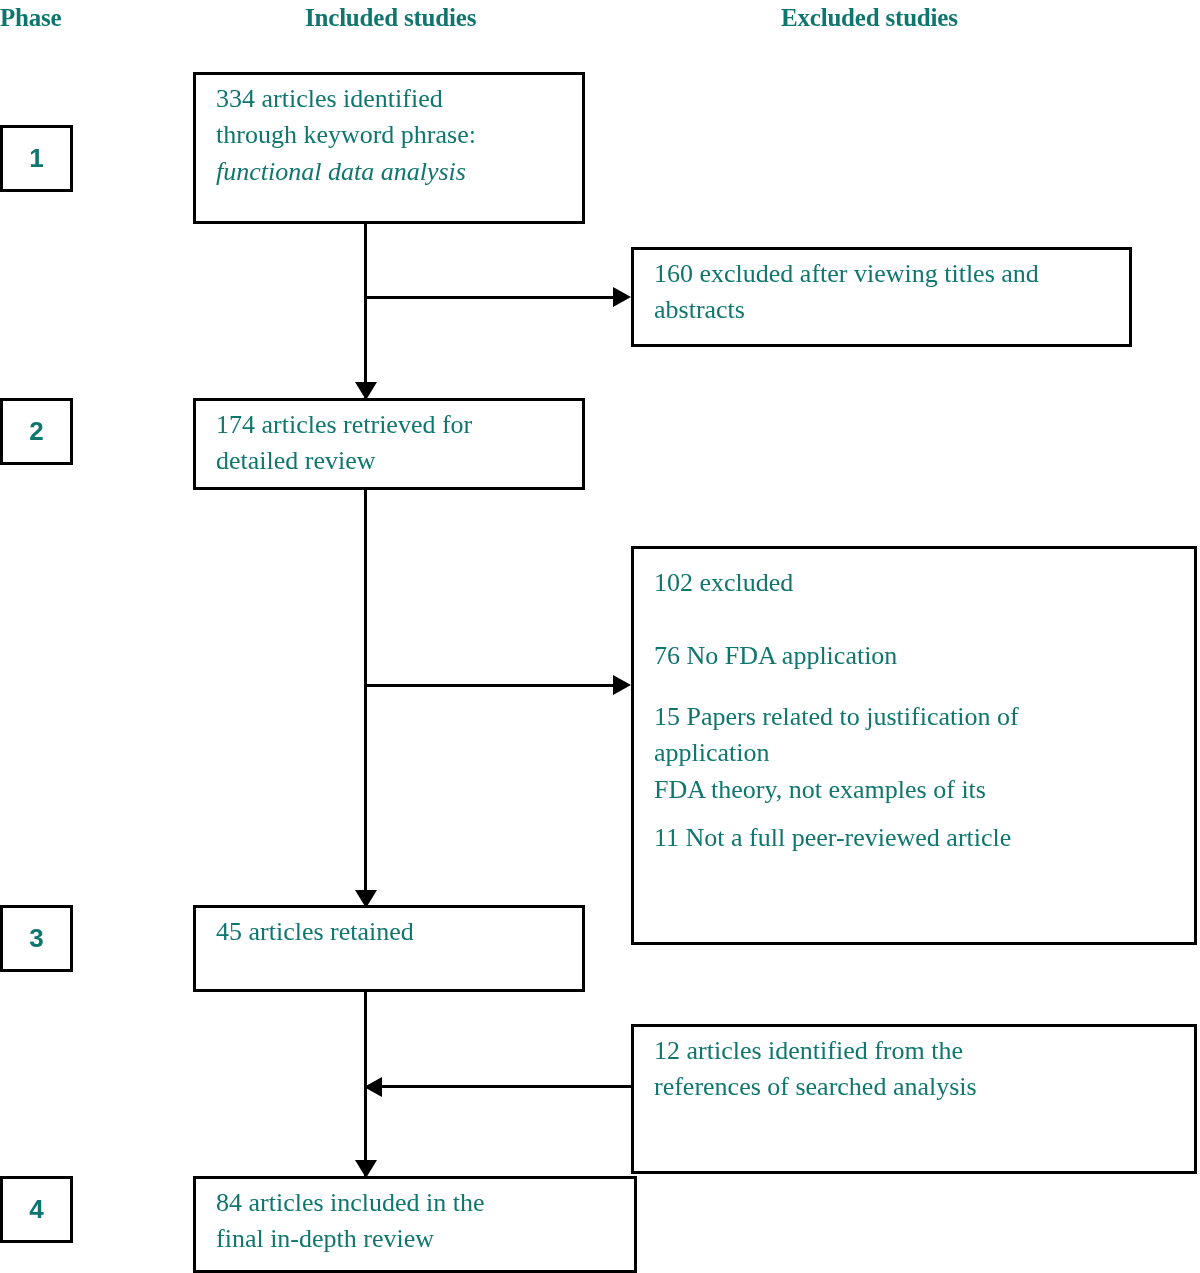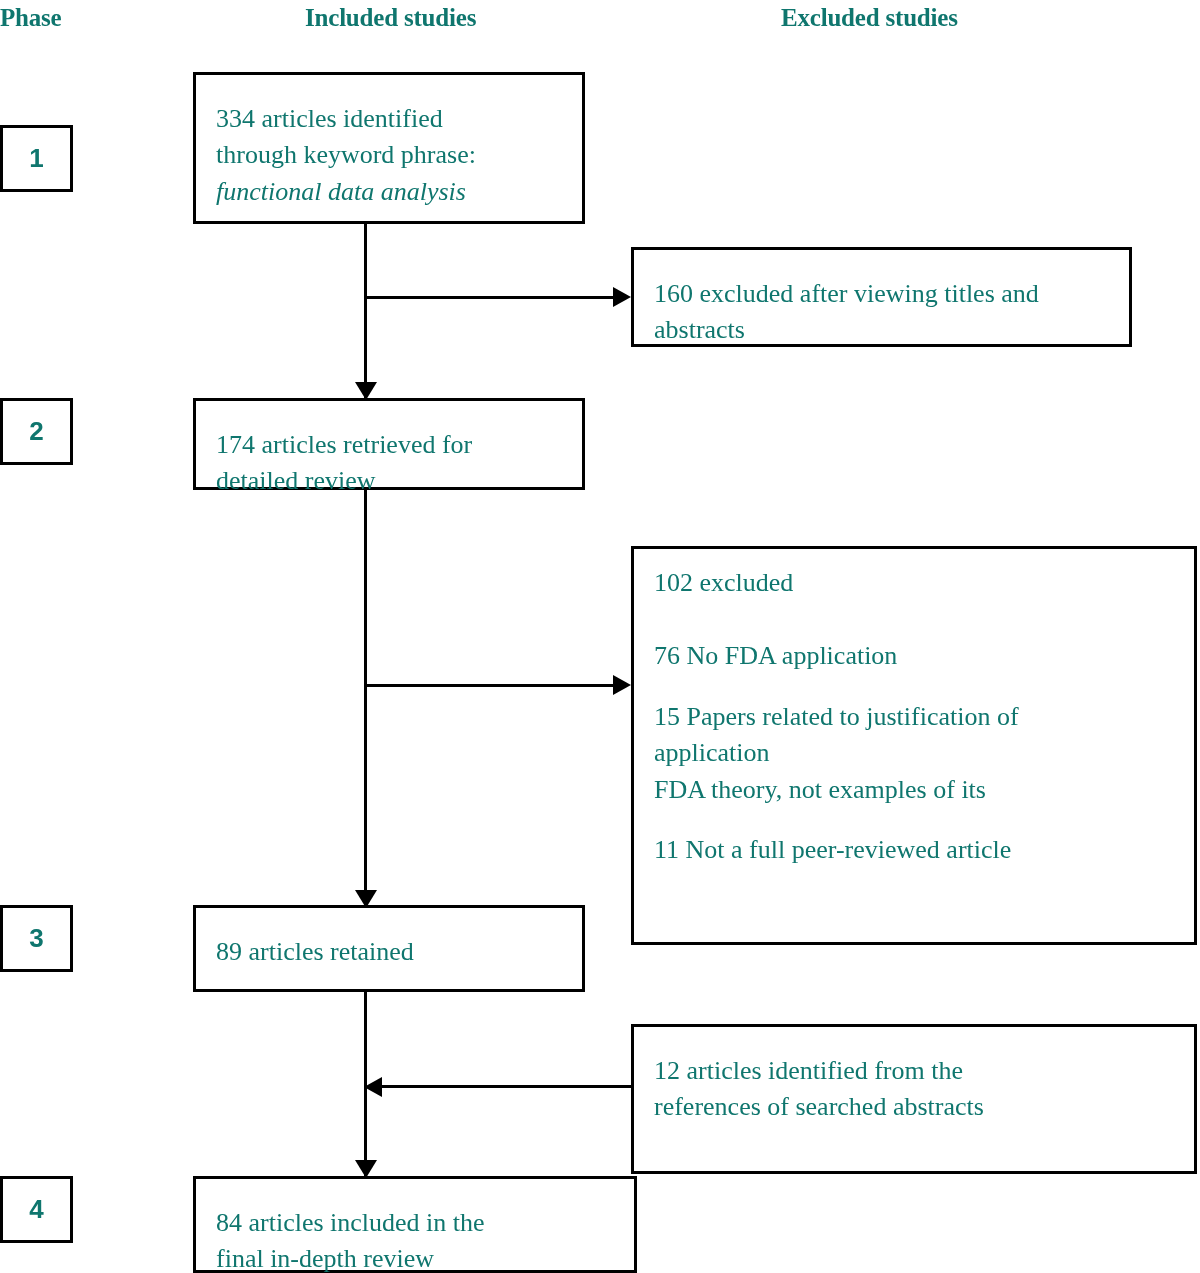--- a/index.html
+++ b/index.html
@@ -33,21 +33,21 @@
   
   .box {
     position: absolute;
     border: 3px solid #000000;
     background: #ffffff;
     box-sizing: border-box;
   }
   .box-text {
     font-size: 26px;
     line-height: 1.40;
-    padding: 26px 0 0 20px;
+    padding: 6px 0 0 20px;
   }
   .box-text .ital { font-style: italic; }
 
   
   .phase-box {
     position: absolute;
     width: 73px;
     border: 3px solid #000000;
     background: #ffffff;
     box-sizing: border-box;
@@ -146,44 +146,44 @@
 
   <div class="vline" style="left:364px; top:490px; height:420px;"></div>
   <div class="hline" style="left:364px; top:684px; width:250px;"></div>
   <div class="arrow-right" style="left:613px; top:675px;"></div>
   <div class="arrow-down" style="left:355px; top:890px;"></div>
 
   <div class="box" style="left:631px; top:546px; width:566px; height:399px;">
     <div class="box-text" style="padding-top:16px;">
       <div style="margin-bottom:37px;">102 excluded</div>
       <div style="margin-bottom:24px;">76 No FDA application</div>
-      <div style="margin-bottom:24px;">
+      <div style="margin-bottom:12px;">
         <div>15 Papers related to justification of</div>
         <div>application</div>
         <div>FDA theory, not examples of its</div>
       </div>
       <div>11 Not a full peer-reviewed article</div>
     </div>
   </div>
 
   <div class="box" style="left:193px; top:905px; width:392px; height:87px;">
     <div class="box-text">
-      <div>89 articles retained</div>
+      <div>45 articles retained</div>
     </div>
   </div>
 
   <div class="vline" style="left:364px; top:992px; height:184px;"></div>
   <div class="hline" style="left:382px; top:1085px; width:250px;"></div>
   <div class="arrow-left" style="left:364px; top:1077px;"></div>
   <div class="arrow-down" style="left:355px; top:1160px;"></div>
 
   <div class="box" style="left:631px; top:1024px; width:566px; height:150px;">
     <div class="box-text">
       <div>12 articles identified from the</div>
-      <div>references of searched abstracts</div>
+      <div>references of searched analysis</div>
     </div>
   </div>
 
   <div class="box" style="left:193px; top:1176px; width:444px; height:97px;">
     <div class="box-text">
       <div>84 articles included in the</div>
       <div>final in-depth review</div>
     </div>
   </div>
 

